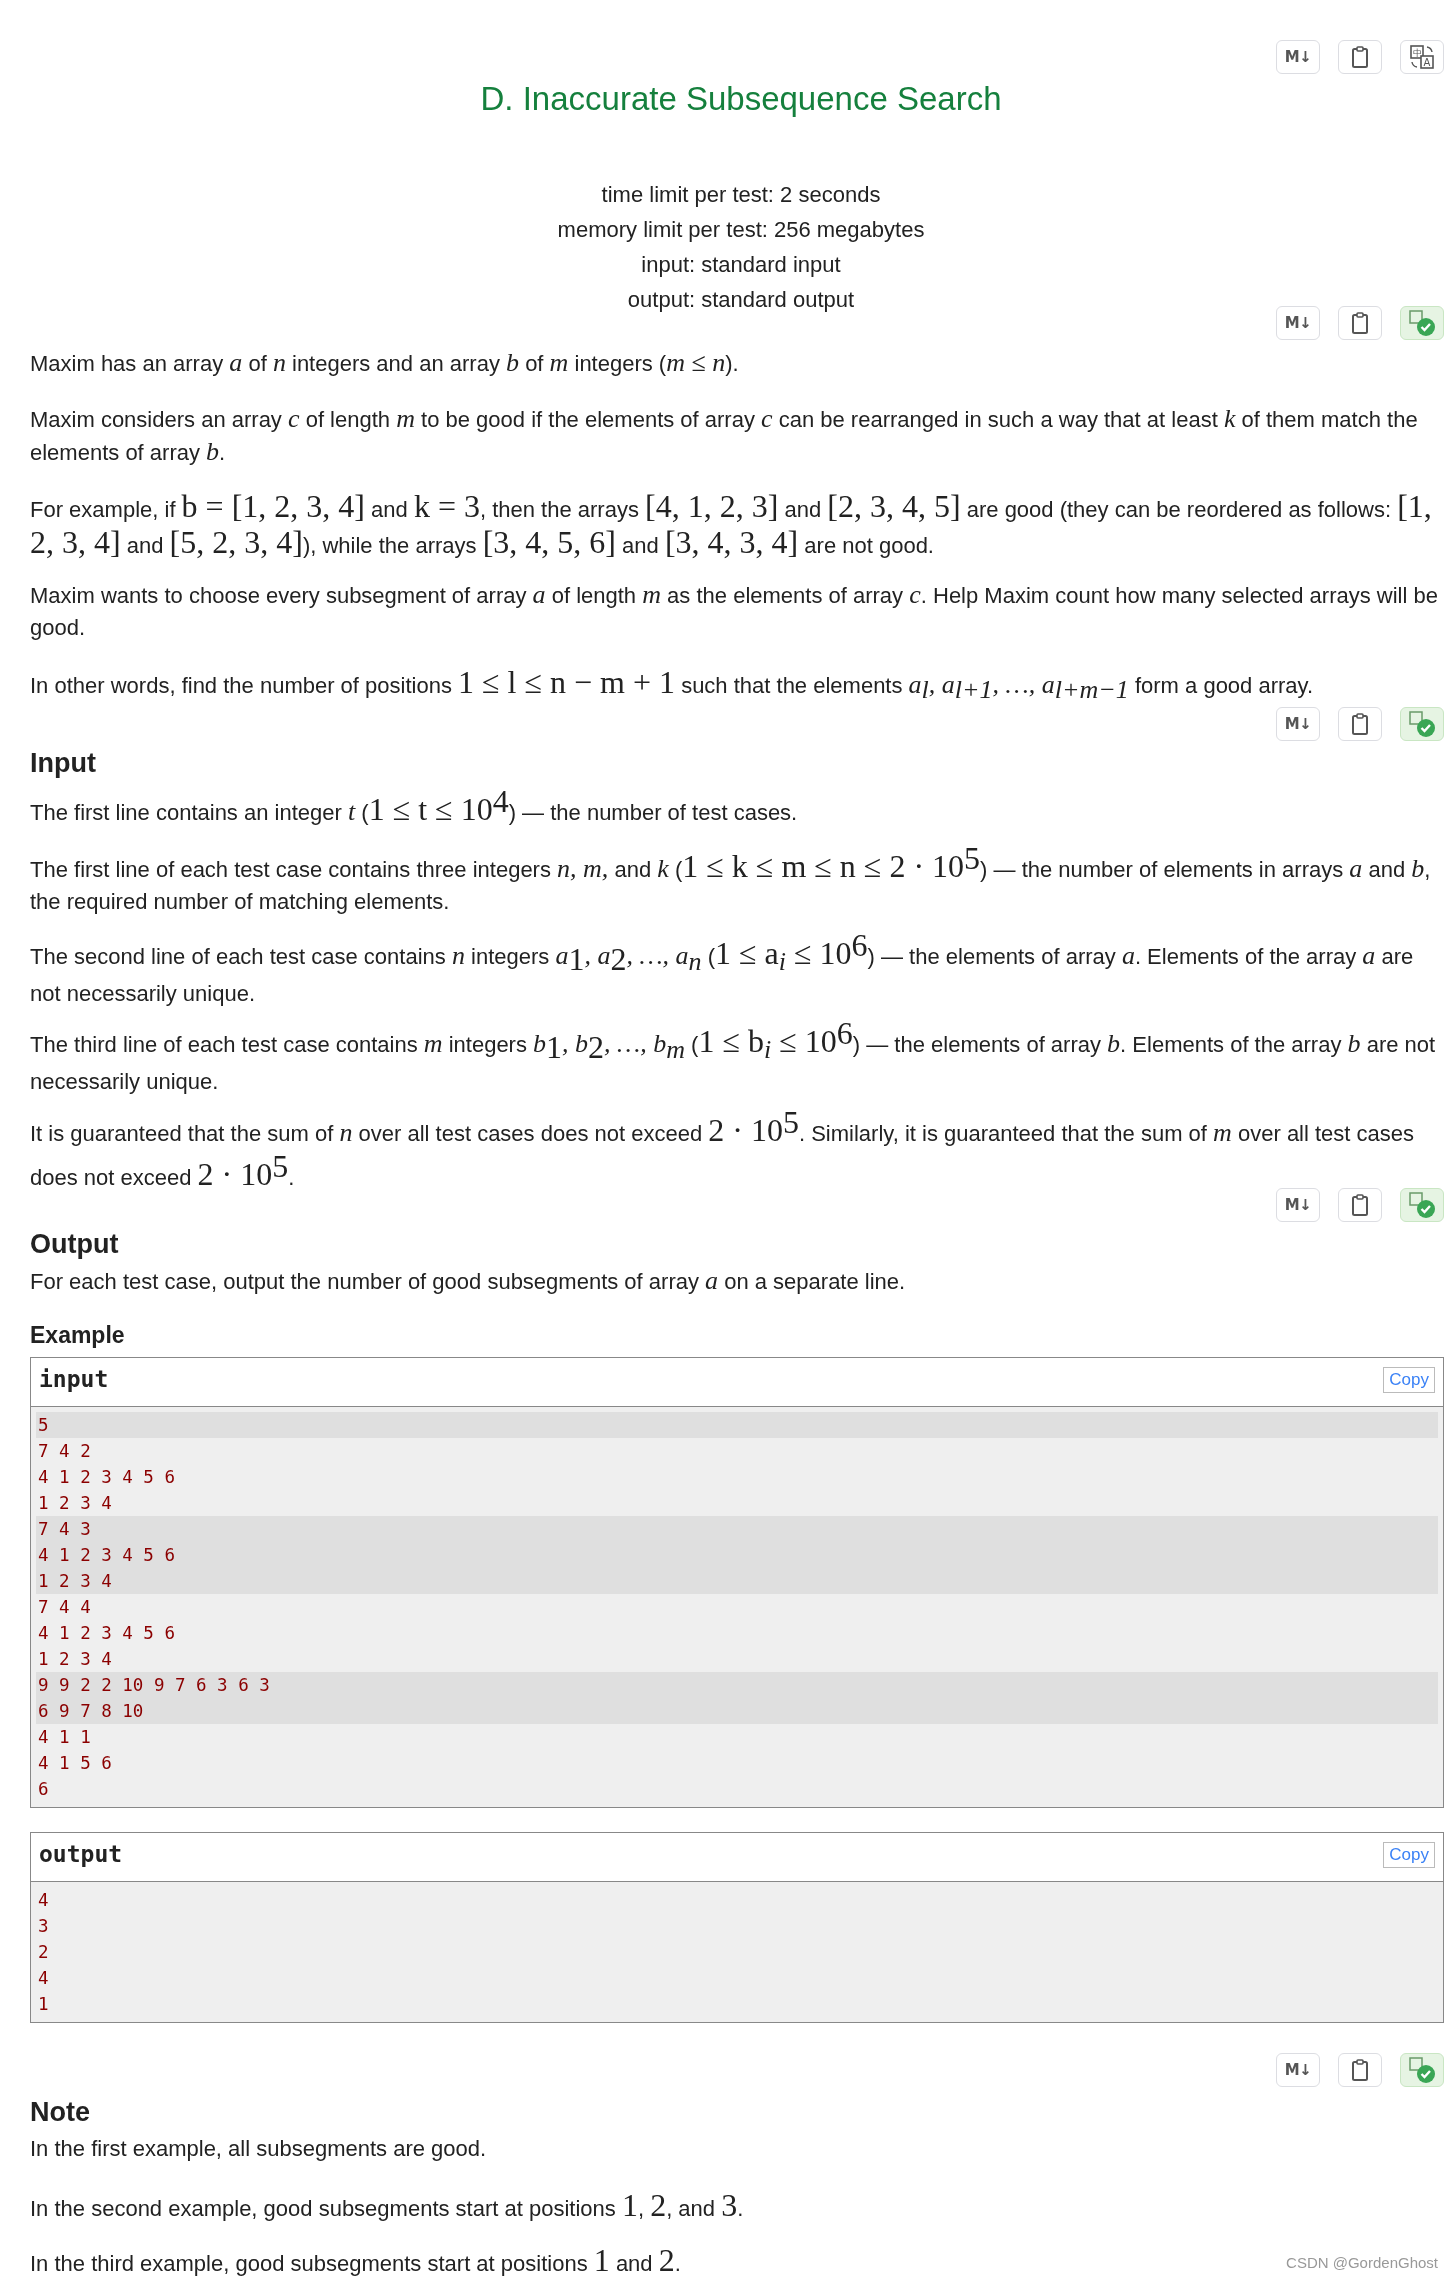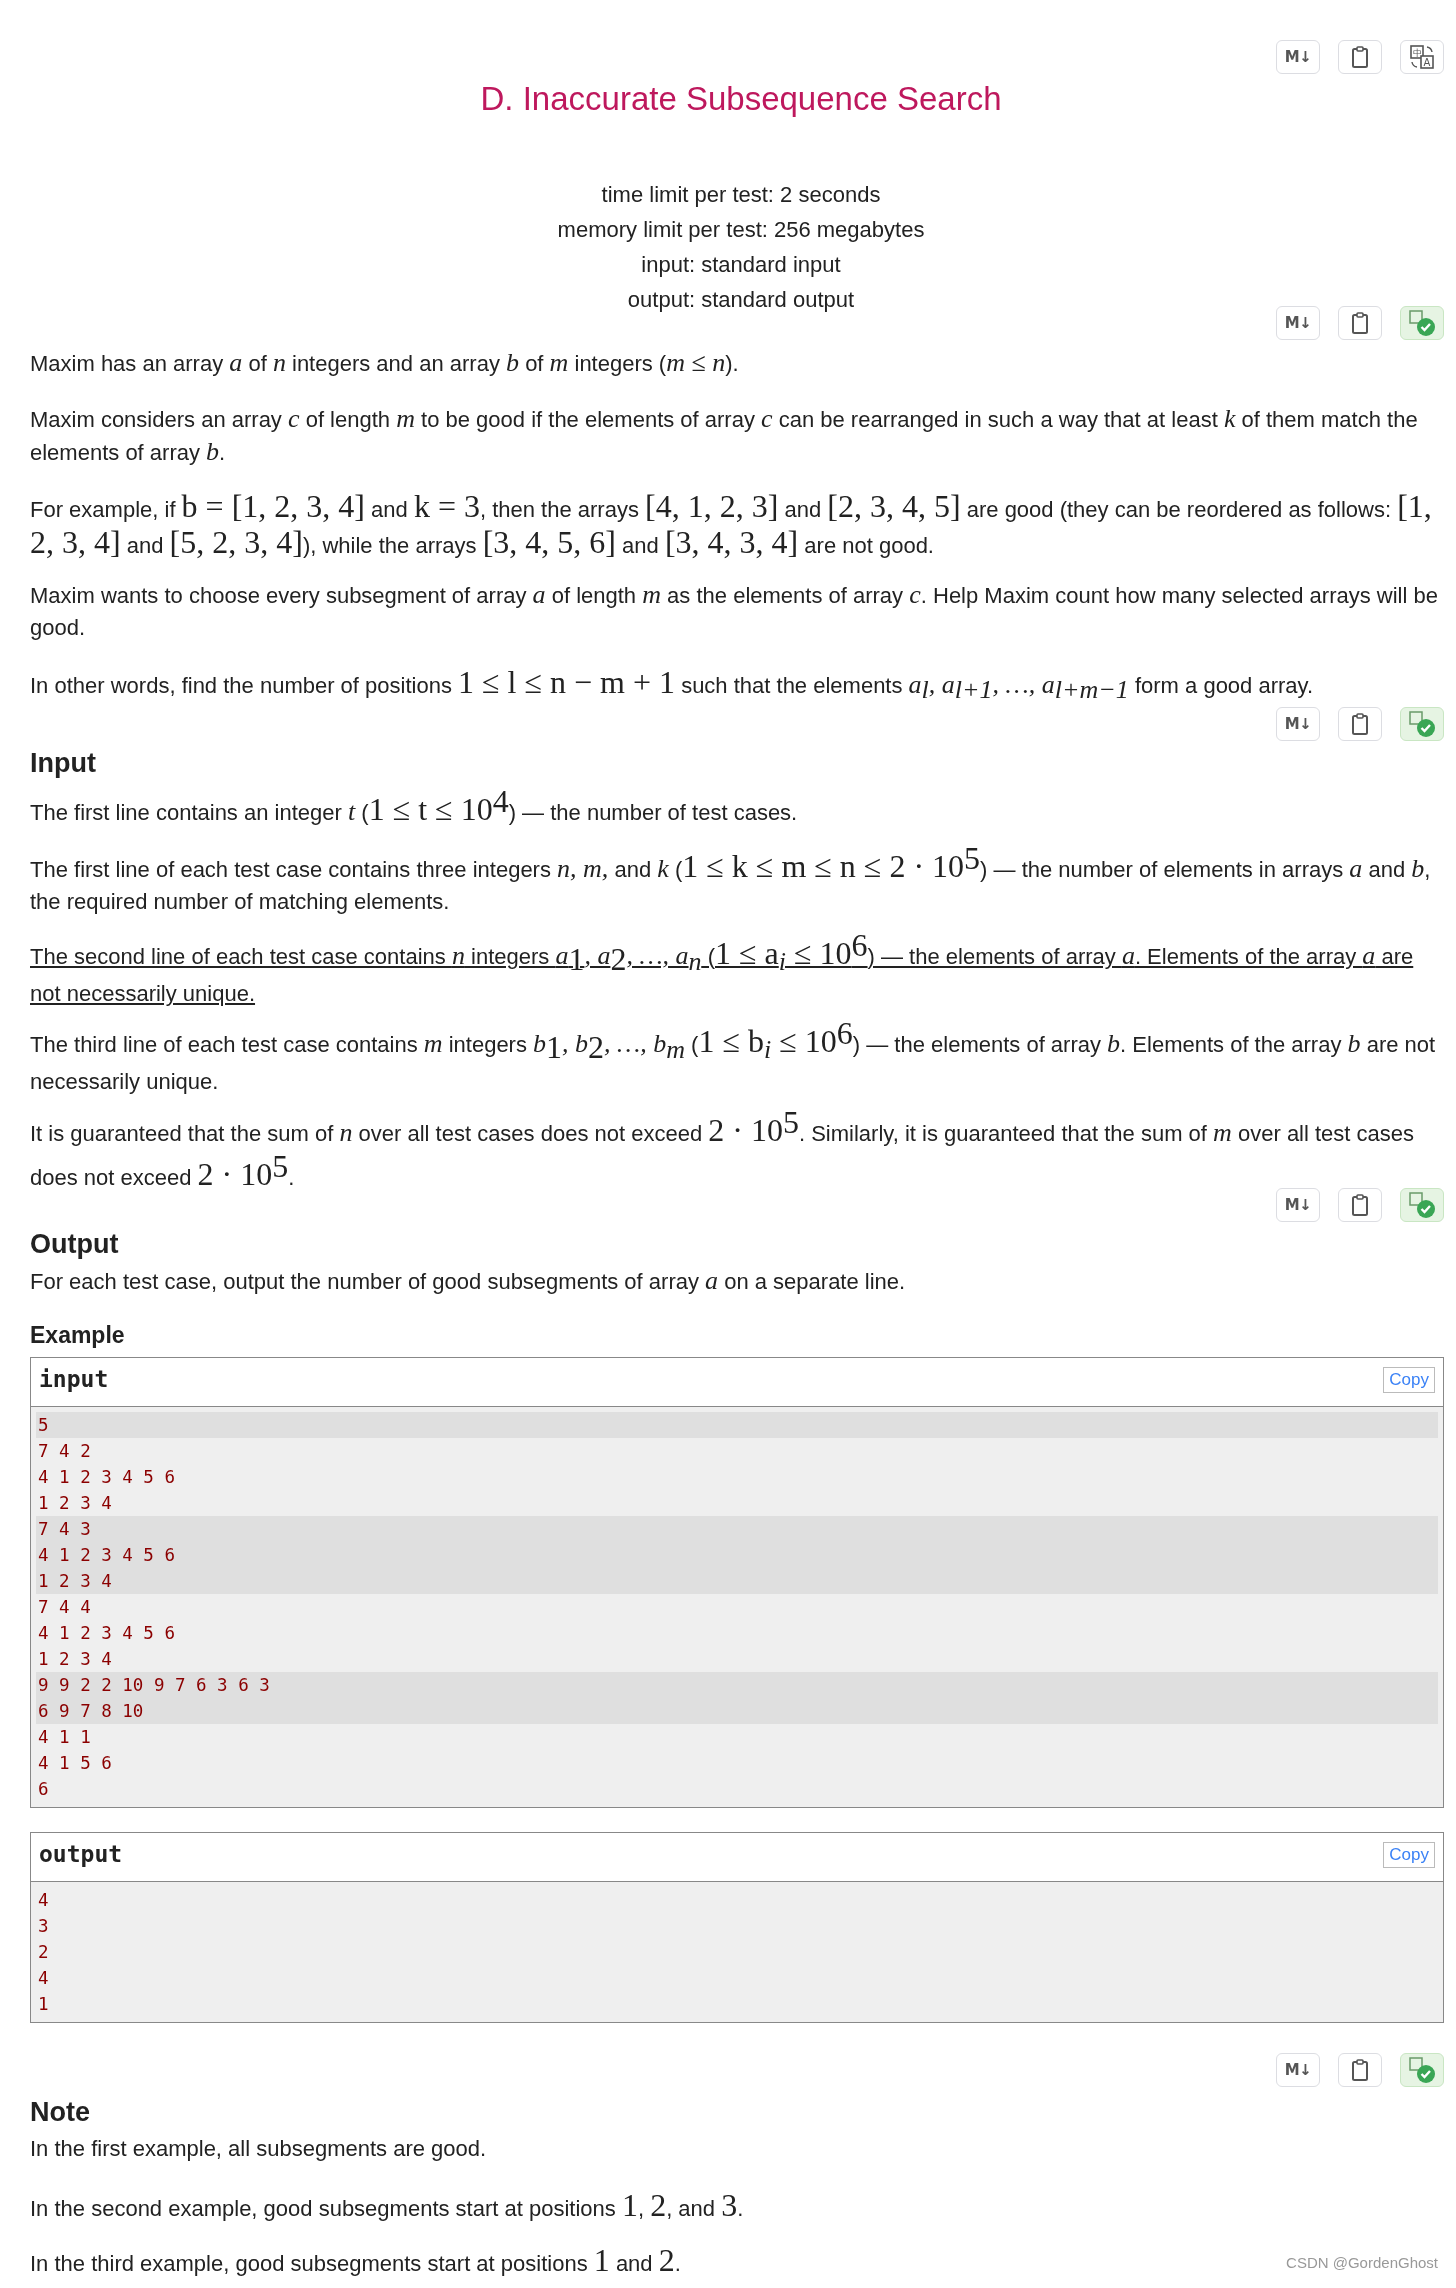--- a/index.html
+++ b/index.html
@@ -11,21 +11,21 @@
   .toolbar { position: absolute; right: 8px; display: flex; gap: 18px; }
   .tbtn {
     width: 44px; height: 34px; border: 1px solid #dcdde2; border-radius: 6px;
     background: #fff; display: flex; align-items: center; justify-content: center;
     box-sizing: border-box; cursor: pointer;
   }
   .tbtn.done { background: #e6f4e3; border-color: #c9e6c3; }
   .md { font-weight: bold; font-size: 15px; color: #555; letter-spacing: -0.5px; font-family: "DejaVu Sans", sans-serif; }
   .title {
     position: absolute; top: 80px; left: 0; width: 1422px; text-align: center;
-    font-size: 33px; color: #be185d;
+    font-size: 33px; color: #15803d;
   }
   .meta { position: absolute; top: 138px; left: 0; width: 1422px; text-align: center; font-size: 22px; line-height: 35px; margin-top: 39px; }
   .para { position: absolute; left: 0; width: 1415px; font-size: 22px; line-height: 32px; }
   .m { font-family: "Liberation Serif", serif; font-style: italic; font-size: 26px; }
   .mn { font-family: "Liberation Serif", serif; font-size: 32px; }
   sup, sub { font-size: 17px; }
   .h { position: absolute; left: 0; font-size: 27px; font-weight: bold; }
   .h-ex { position: absolute; left: 0; font-size: 23px; font-weight: bold; }
   .box { position: absolute; left: 0; width: 1414px; border: 1.5px solid #888; box-sizing: border-box; }
   .box-head {
@@ -137,21 +137,21 @@
   <div class="h" style="top:748px;">Input</div>
 
   <div class="para" style="top:785px;">
     <span>The first line contains an integer </span><span class="m">t</span><span> (</span><span class="mn">1 ≤ t ≤ 10</span><sup class="mn">4</sup><span>) — the number of test cases.</span>
   </div>
 
   <div class="para" style="top:842px;">
     <span>The first line of each test case contains three integers </span><span class="m">n, m,</span><span> and </span><span class="m">k</span><span> (</span><span class="mn">1 ≤ k ≤ m ≤ n ≤ 2 · 10</span><sup class="mn">5</sup><span>) — the number of elements in arrays </span><span class="m">a</span><span> and </span><span class="m">b</span><span>, the required number of matching elements.</span>
   </div>
 
-  <div class="para" style="top:929px;text-decoration:underline;">
+  <div class="para" style="top:929px;">
     <span>The second line of each test case contains </span><span class="m">n</span><span> integers </span><span class="m">a</span><sub class="mn">1</sub><span class="m">, a</span><sub class="mn">2</sub><span class="m">, …, a</span><sub class="m">n</sub><span> (</span><span class="mn">1 ≤ a</span><sub class="m">i</sub><span class="mn"> ≤ 10</span><sup class="mn">6</sup><span>) — the elements of array </span><span class="m">a</span><span>. Elements of the array </span><span class="m">a</span><span> are not necessarily unique.</span>
   </div>
 
   <div class="para" style="top:1017px;">
     <span>The third line of each test case contains </span><span class="m">m</span><span> integers </span><span class="m">b</span><sub class="mn">1</sub><span class="m">, b</span><sub class="mn">2</sub><span class="m">, …, b</span><sub class="m">m</sub><span> (</span><span class="mn">1 ≤ b</span><sub class="m">i</sub><span class="mn"> ≤ 10</span><sup class="mn">6</sup><span>) — the elements of array </span><span class="m">b</span><span>. Elements of the array </span><span class="m">b</span><span> are not necessarily unique.</span>
   </div>
 
   <div class="para" style="top:1106px;">
     <span>It is guaranteed that the sum of </span><span class="m">n</span><span> over all test cases does not exceed </span><span class="mn">2 · 10</span><sup class="mn">5</sup><span>. Similarly, it is guaranteed that the sum of </span><span class="m">m</span><span> over all test cases does not exceed </span><span class="mn">2 · 10</span><sup class="mn">5</sup><span>.</span>
   </div>

